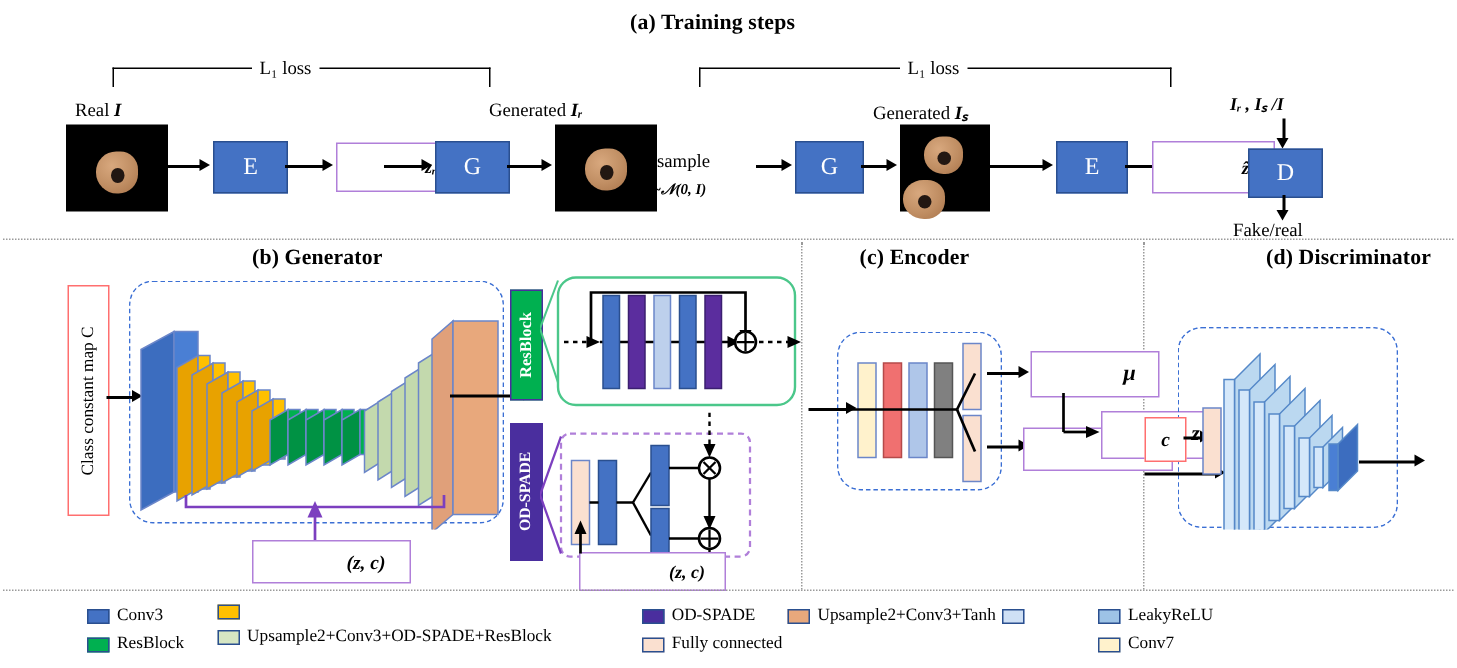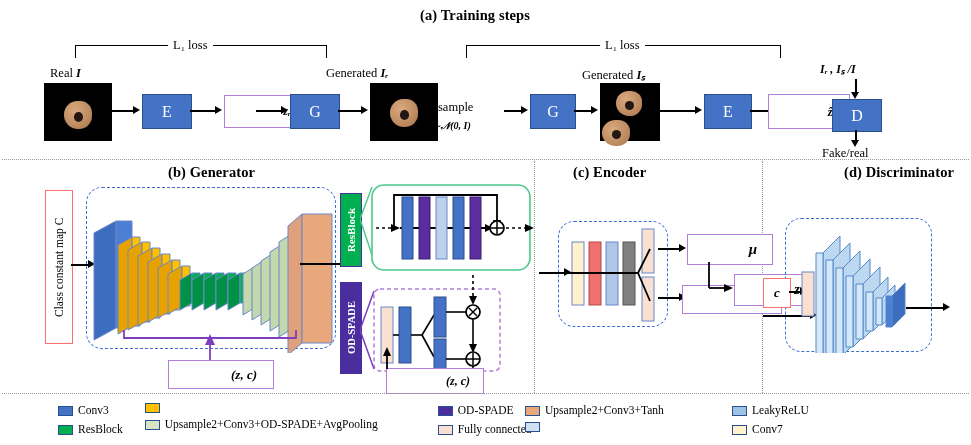--- a/index.html
+++ b/index.html
@@ -324,36 +324,36 @@
       <span class="legend-sw" style="background:#00B050;"></span>
       <span>ResBlock</span>
     </div>
   </div>
   <div style="display:flex;flex-direction:column;gap:4px;">
     <div class="lgrow">
       <span class="legend-sw" style="background:#FFC000;"></span>
     </div>
     <div class="lgrow">
       <span class="legend-sw" style="background:#D6E6C3;"></span>
-      <span>Upsample2+Conv3+OD-SPADE+AvgPooling</span>
+      <span>Upsample2+Conv3+OD-SPADE+ResBlock</span>
     </div>
   </div>
   <div style="display:flex;flex-direction:column;gap:4px;margin-left:38px;">
     <div class="lgrow">
       <span class="legend-sw" style="background:#4A2E9E;"></span>
       <span>OD-SPADE</span>
     </div>
     <div class="lgrow">
       <span class="legend-sw" style="background:#FAE0D0;"></span>
       <span>Fully connected</span>
     </div>
   </div>
 </div>
 
-<div class="abs" style="left:525px;top:403px;display:flex;flex-direction:column;gap:4px;">
+<div class="abs" style="left:525px;top:403px;display:flex;flex-direction:row;gap:4px;">
   <div class="lgrow">
     <span class="legend-sw" style="background:#E8A87C;"></span>
     <span>Upsample2+Conv3+Tanh</span>
   </div>
   <div class="lgrow">
     <span class="legend-sw" style="background:#CFE0F5;"></span>
   </div>
 </div>
 
 <div class="abs" style="left:732px;top:403px;display:flex;gap:20px;">

